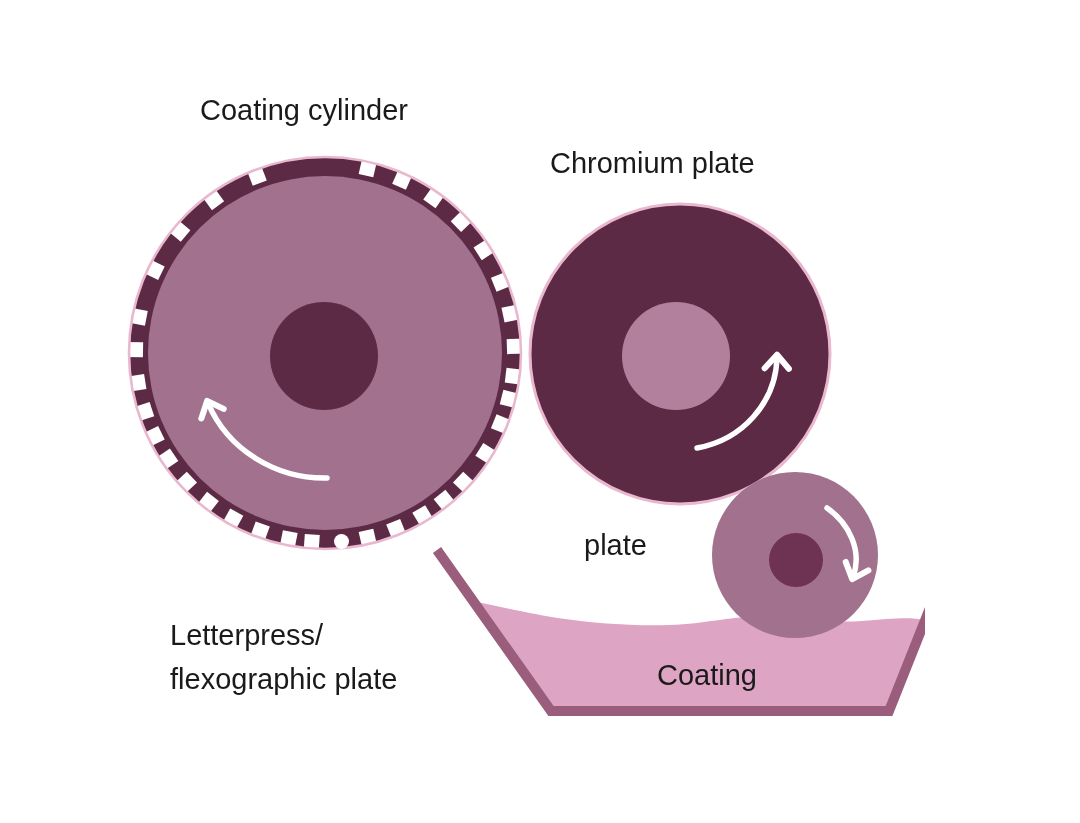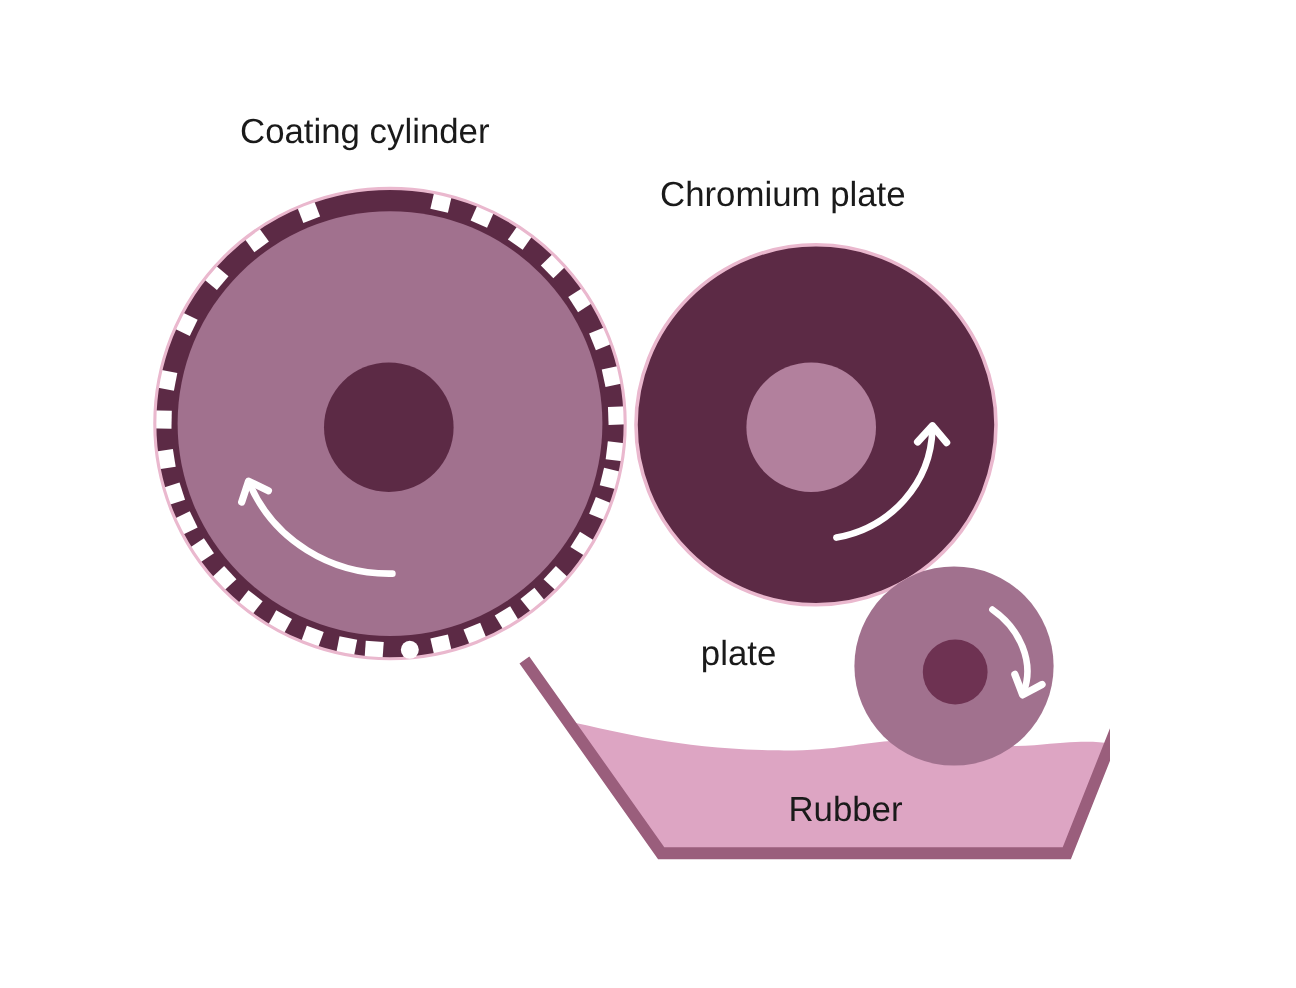--- a/index.html
+++ b/index.html
@@ -100,16 +100,20 @@
   </svg>
 
   <div class="lbl" style="left:200px;top:93px;">Coating cylinder</div>
 
   <div class="lbl" style="left:550px;top:146px;">Chromium plate</div>
 
   <div class="lbl two-line" style="left:584px;top:523px;">
     <div>plate</div>
   </div>
 
+  <div class="lbl two-line" style="left:170px;top:613px;">
+    <div>Letterpress/</div>
+    <div>flexographic plate</div>
+  </div>
 
-  <div class="lbl" style="left:657px;top:658px;">Rubber</div>
+  <div class="lbl" style="left:657px;top:658px;">Coating</div>
 
 </div>
 
 </body></html>

